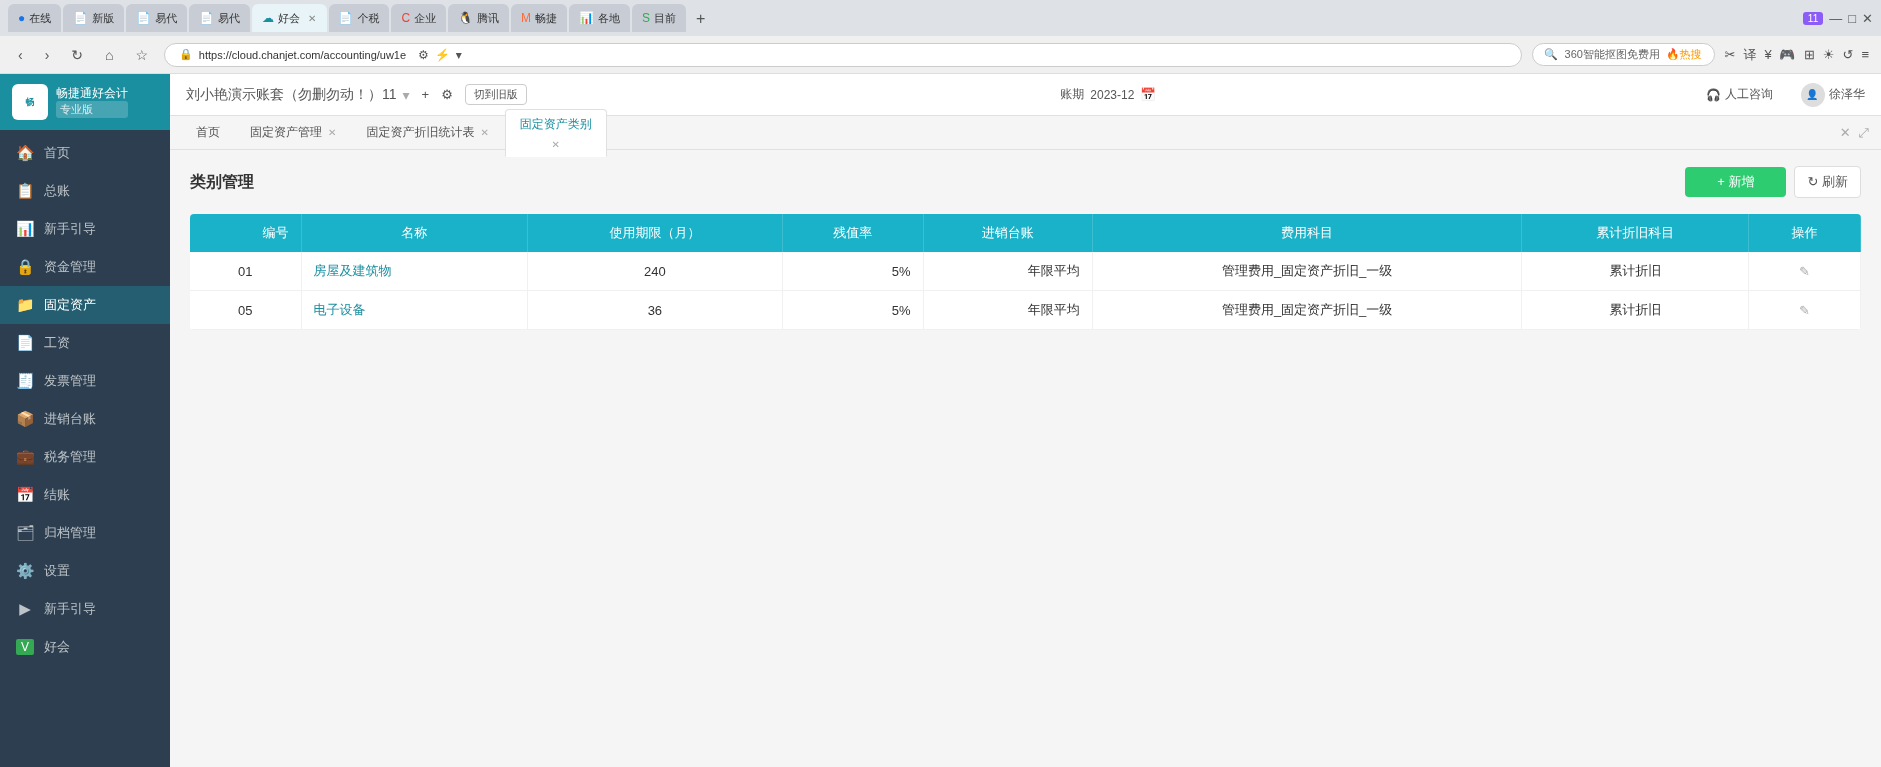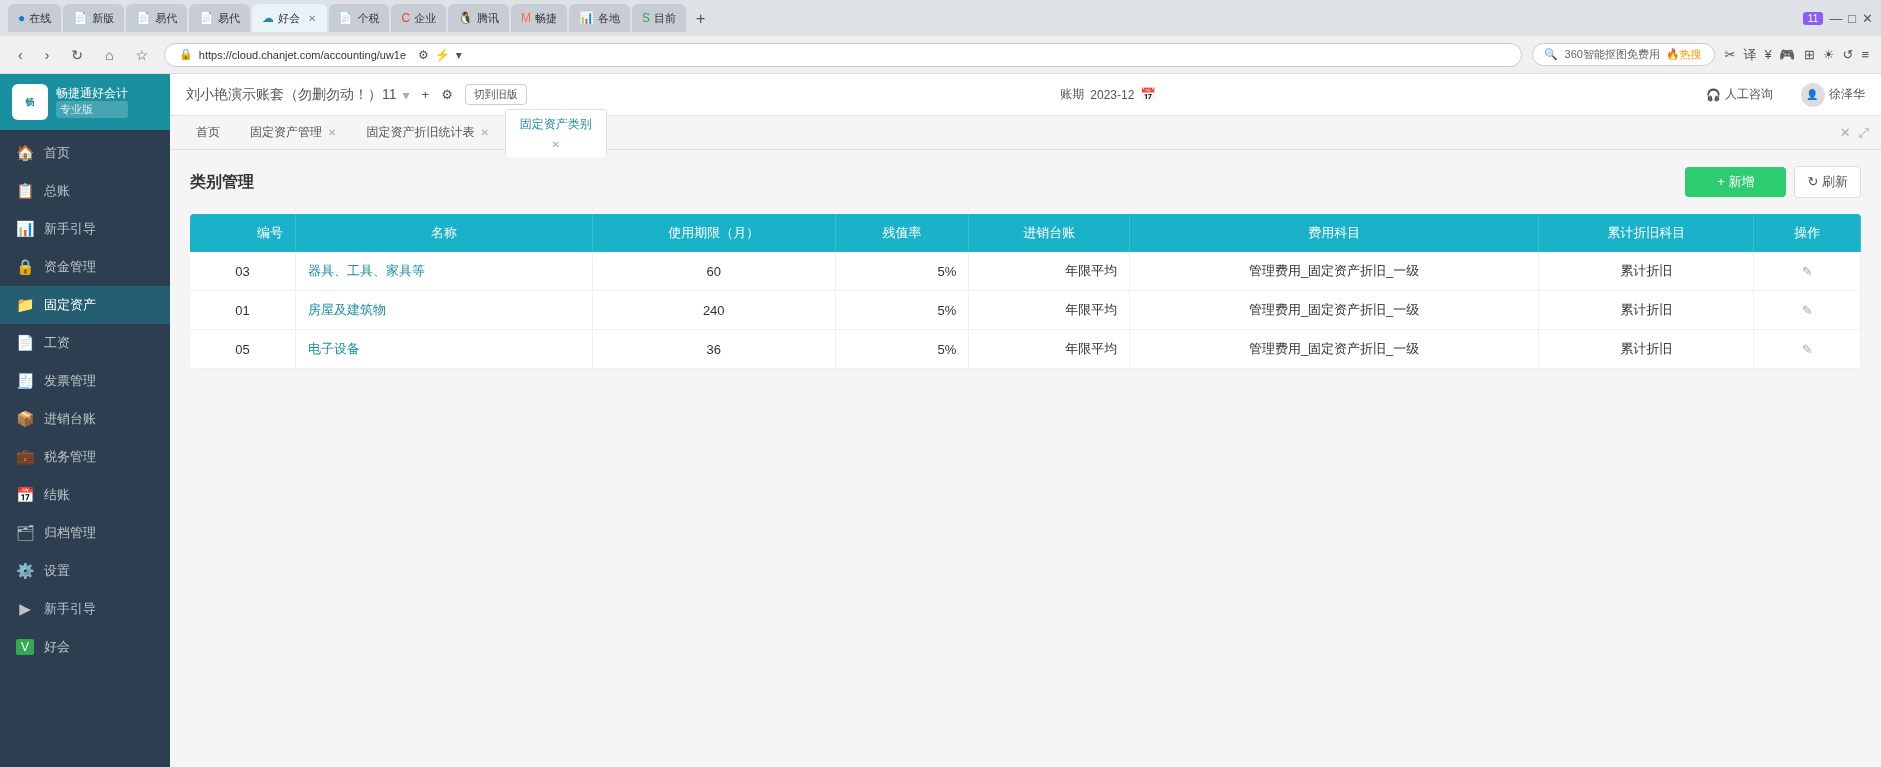--- a/index.html
+++ b/index.html
@@ -313,30 +313,20 @@
             <th>使用期限（月）</th>
             <th>残值率</th>
             <th>进销台账</th>
             <th>费用科目</th>
             <th>累计折旧科目</th>
             <th>操作</th>
           </tr>
         </thead>
         <tbody>
 
-          <tr>
-            <td>03</td>
-            <td class="link-text">器具、工具、家具等</td>
-            <td>60</td>
-            <td>5%</td>
-            <td>年限平均</td>
-            <td>管理费用_固定资产折旧_一级</td>
-            <td>累计折旧</td>
-            <td><span class="edit-icon">✎</span></td>
-          </tr>
 
           <tr>
             <td>01</td>
             <td class="link-text">房屋及建筑物</td>
             <td>240</td>
             <td>5%</td>
             <td>年限平均</td>
             <td>管理费用_固定资产折旧_一级</td>
             <td>累计折旧</td>
             <td><span class="edit-icon">✎</span></td>

